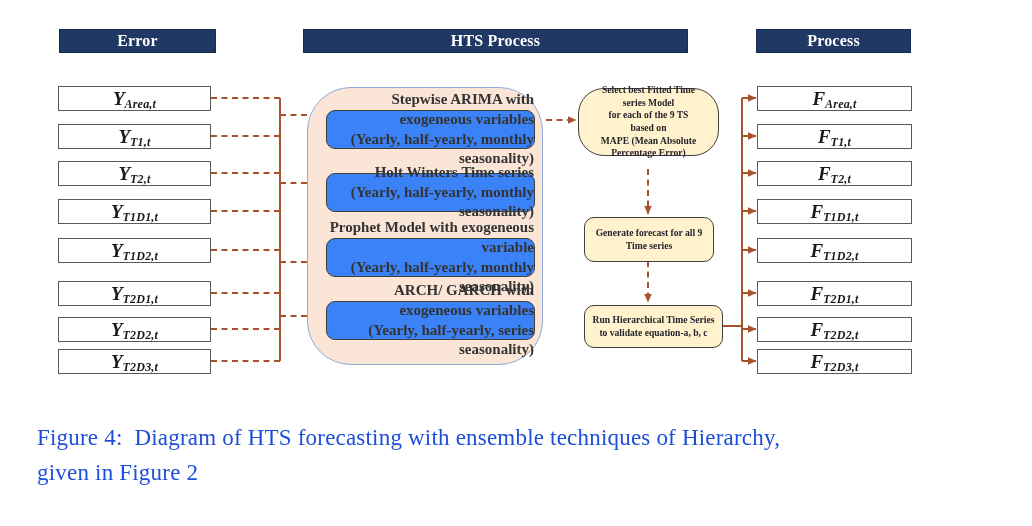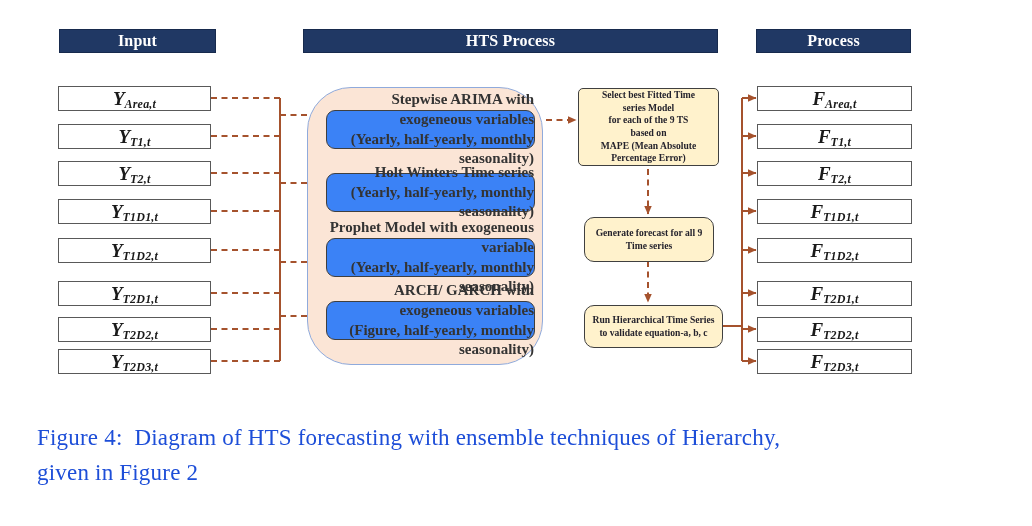--- a/index.html
+++ b/index.html
@@ -72,22 +72,22 @@
     <path class="ln" marker-end="url(#arr)" d="M742 98 H756"></path>
     <path class="ln" marker-end="url(#arr)" d="M742 136 H756"></path>
     <path class="ln" marker-end="url(#arr)" d="M742 173 H756"></path>
     <path class="ln" marker-end="url(#arr)" d="M742 211 H756"></path>
     <path class="ln" marker-end="url(#arr)" d="M742 250 H756"></path>
     <path class="ln" marker-end="url(#arr)" d="M742 293 H756"></path>
     <path class="ln" marker-end="url(#arr)" d="M742 329 H756"></path>
     <path class="ln" marker-end="url(#arr)" d="M742 361 H756"></path>
   </svg>
 
-  <div class="hdr" style="left:59px;top:29px;width:157px">Input</div>
-  <div class="hdr" style="left:303px;top:29px;width:415px">HTS Process</div>
+  <div class="hdr" style="left:59px;top:29px;width:157px">Error</div>
+  <div class="hdr" style="left:303px;top:29px;width:385px">HTS Process</div>
   <div class="hdr" style="left:756px;top:29px;width:155px">Process</div>
 
   <div class="io" style="left:58px;top:86px">
       <span class="b">Y</span>
       <span class="s">Area,t</span>
     </div>
   <div class="io" style="left:58px;top:124px">
       <span class="b">Y</span>
       <span class="s">T1,t</span>
     </div>
@@ -117,23 +117,23 @@
     </div>
 
   <div class="hts-container"></div>
   <div class="model" style="top:110px">Stepwise ARIMA with exogeneous variables
 (Yearly, half-yearly, monthly seasonality)</div>
   <div class="model" style="top:173px">Holt Winters Time series
 (Yearly, half-yearly, monthly seasonality)</div>
   <div class="model" style="top:238px">Prophet Model with exogeneous variable
 (Yearly, half-yearly, monthly seasonality)</div>
   <div class="model" style="top:301px">ARCH/ GARCH with exogeneous variables
-(Figure, half-yearly, monthly seasonality)</div>
+(Yearly, half-yearly, series seasonality)</div>
 
-  <div class="step" style="left:578px;top:88px;width:141px;height:78px;border-radius:5px">Select best Fitted  Time
+  <div class="step" style="left:578px;top:88px;width:141px;height:68px;border-radius:26px">Select best Fitted  Time
 series Model
 for each of the 9 TS
 based on
 MAPE (Mean Absolute
 Percentage Error)</div>
   <div class="step" style="left:584px;top:217px;width:130px;height:45px;border-radius:10px">Generate forecast for all 9
 Time series</div>
   <div class="step" style="left:584px;top:305px;width:139px;height:43px;border-radius:10px">Run Hierarchical Time Series
 to validate equation-a, b, c</div>
 

